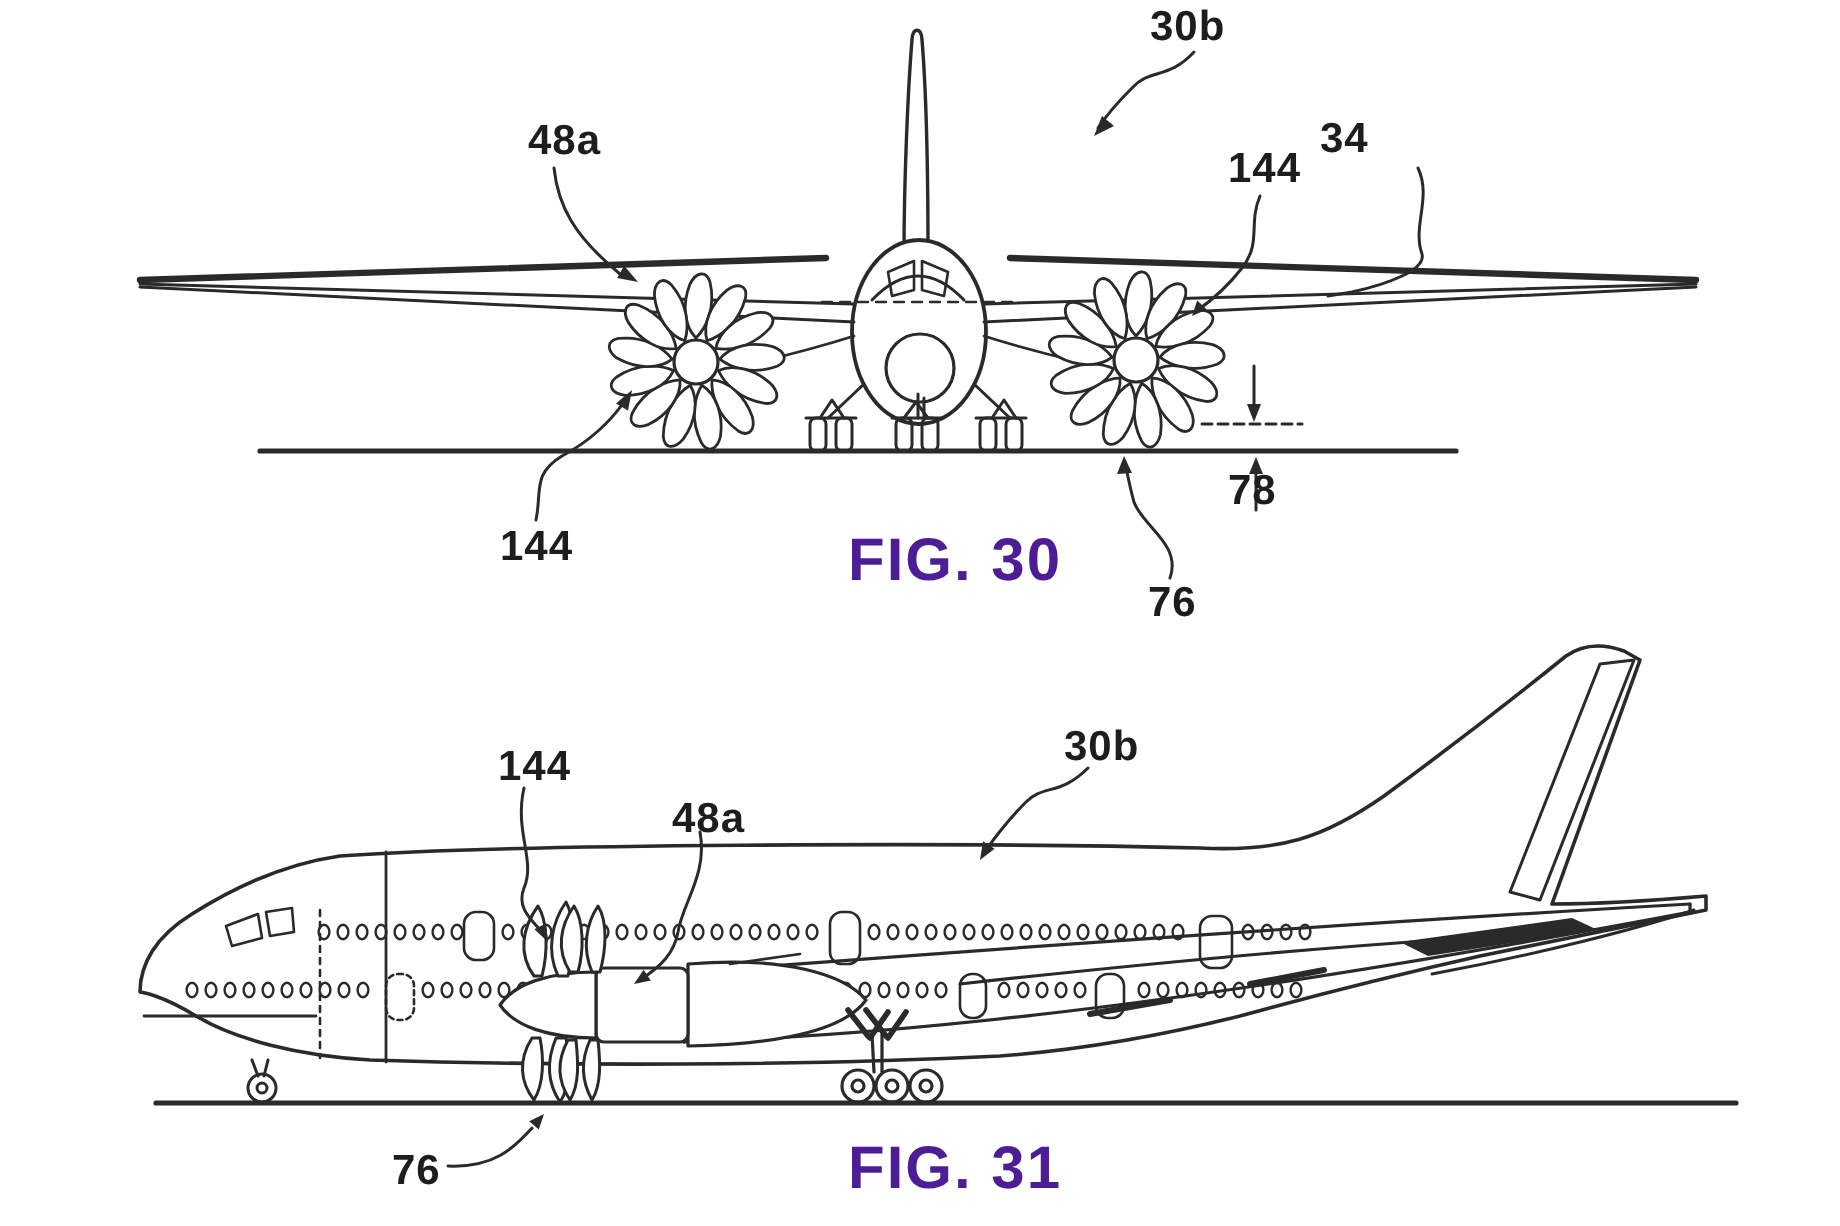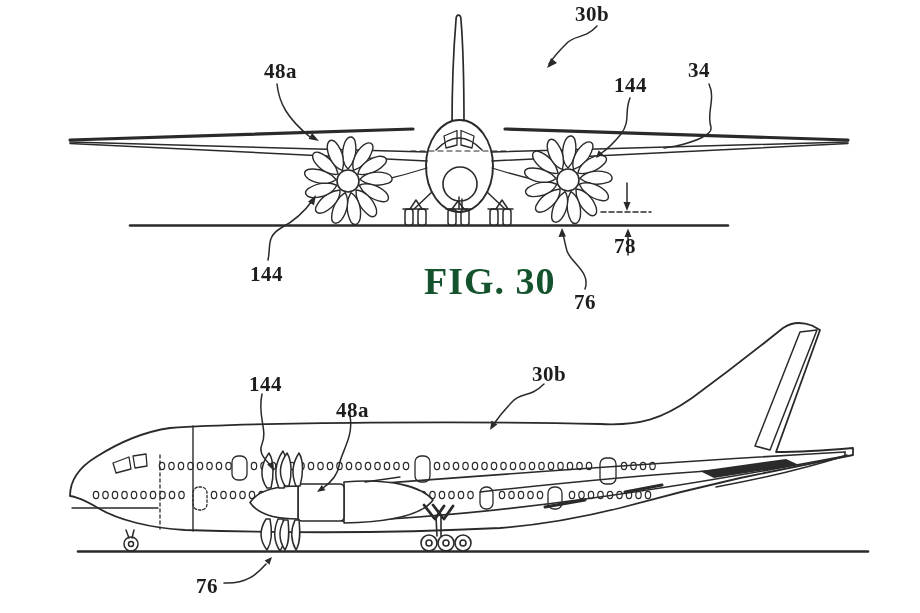--- a/index.html
+++ b/index.html
@@ -1,21 +1,21 @@
 <!DOCTYPE html>
 <html><head>
 <meta charset="utf-8">
 <style>
   html,body{margin:0;padding:0;background:#ffffff;}
   #page{position:relative;width:920px;height:613px;background:#ffffff;overflow:hidden;
-        font-family:Liberation Serif, serif;}
+        font-family:Liberation Sans, sans-serif;}
   #art{position:absolute;left:0;top:0;}
   .ref{position:absolute;font-weight:bold;font-size:21px;line-height:22px;color:#1d1d1d;
        letter-spacing:0.5px;white-space:nowrap;}
-  .cap{position:absolute;font-weight:bold;font-size:38px;line-height:30px;color:#14532d;
+  .cap{position:absolute;font-weight:bold;font-size:30px;line-height:30px;color:#4c1d95;
        letter-spacing:1px;white-space:nowrap;}
 </style>
 </head>
 <body>
 
 <div id="page">
 
   <svg id="art" width="920" height="613" viewBox="0 0 920 613" stroke="#2a2a2a" fill="none" stroke-linecap="round" stroke-linejoin="round">
 
     <defs>
@@ -313,23 +313,24 @@
         <polygon points="490,430 497.3,424.4 491.5,420.6" fill="#2a2a2a" stroke="none"></polygon>
         <path d="M 224,583 C 247,584 257,574 266,564"></path>
         <polygon points="272,557 269.4,564.8 264.6,560.6" fill="#2a2a2a" stroke="none"></polygon>
       </g>
     </g>
   </svg>
 
   <div class="ref" style="left:575px;top:3px">30b</div>
   <div class="ref" style="left:264px;top:60px">48a</div>
   <div class="ref" style="left:614px;top:74px">144</div>
-  <div class="ref" style="left:688px;top:59px">34</div>
+  <div class="ref" style="left:660px;top:59px">34</div>
   <div class="ref" style="left:250px;top:263px">144</div>
   <div class="ref" style="left:614px;top:235px">78</div>
   <div class="ref" style="left:574px;top:291px">76</div>
   <div class="cap" style="left:424px;top:266px">FIG. 30</div>
 
   <div class="ref" style="left:249px;top:373px">144</div>
   <div class="ref" style="left:336px;top:399px">48a</div>
   <div class="ref" style="left:532px;top:363px">30b</div>
   <div class="ref" style="left:196px;top:575px">76</div>
+  <div class="cap" style="left:424px;top:570px">FIG. 31</div>
 </div>
 
 </body></html>

